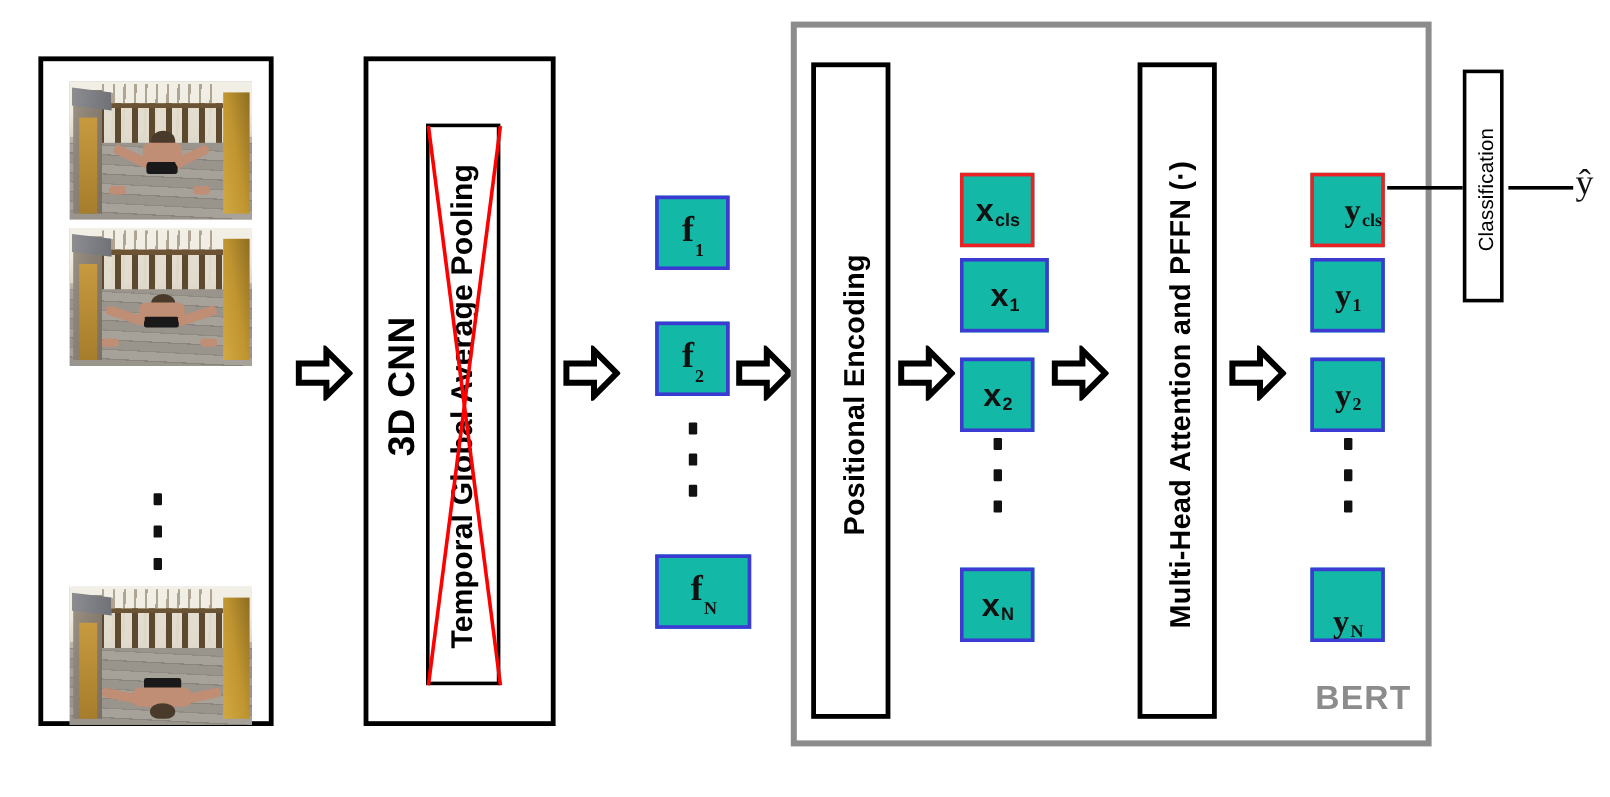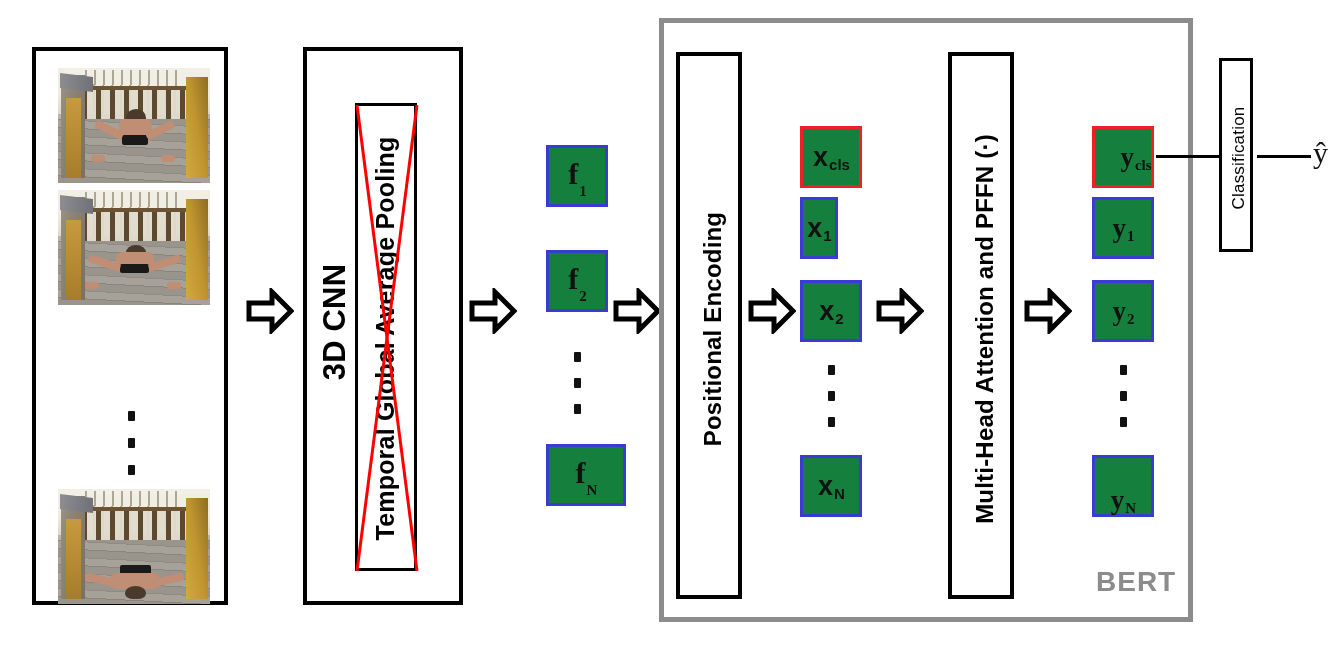--- a/index.html
+++ b/index.html
@@ -19,22 +19,22 @@
     position:absolute;border:3px solid #000;background:transparent;box-sizing:border-box;
   }
   .tall-box{
     position:absolute;border:4px solid #000;background:#fff;box-sizing:border-box;
     display:flex;align-items:center;justify-content:center;
   }
   .bert-box{
     position:absolute;border:5px solid #8c8c8c;background:#fff;box-sizing:border-box;
   }
   .token{
-    position:absolute;box-sizing:border-box;background:#15803d;
-    display:flex;align-items:center;justify-content:center;
+    position:absolute;box-sizing:border-box;background:#14b8a6;
+    display:flex;align-items:center;justify-content:center;margin-top:18px;
   }
   .token.blue{border:3px solid #3b3bd4;}
   .token.red{border:3px solid #ed2024;}
 
   
   .vlabel{
     transform:rotate(-90deg);
     white-space:nowrap;
     font-weight:bold;
     color:#000;
@@ -245,21 +245,21 @@
 
 <div class="barrow" style="left:748px;top:288px;width:48px;height:46px;">
   <svg width="48" height="46" viewBox="0 0 48 46">
     <polygon points="3,15 26,15 26,4 45,23 26,42 26,31 3,31" fill="#ffffff" stroke="#000000" stroke-width="5" stroke-linejoin="miter"></polygon>
   </svg>
 </div>
 
 <div class="token red" style="left:800px;top:126px;width:62px;height:62px;">
   <span class="tok-txt">x<sub>cls</sub></span>
 </div>
-<div class="token blue" style="left:800px;top:197px;width:38px;height:62px;">
+<div class="token blue" style="left:800px;top:197px;width:74px;height:62px;">
   <span class="tok-txt">x<sub>1</sub></span>
 </div>
 <div class="token blue" style="left:800px;top:280px;width:62px;height:62px;">
   <span class="tok-txt">x<sub>2</sub></span>
 </div>
 <div class="vdots" style="left:826px;top:365px;width:10px;height:62px;">
   <i></i>
     <i></i>
     <i></i>
 </div>

